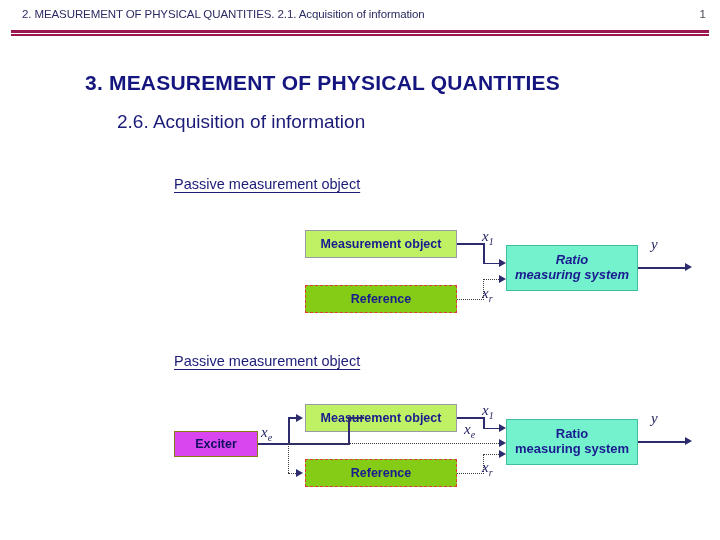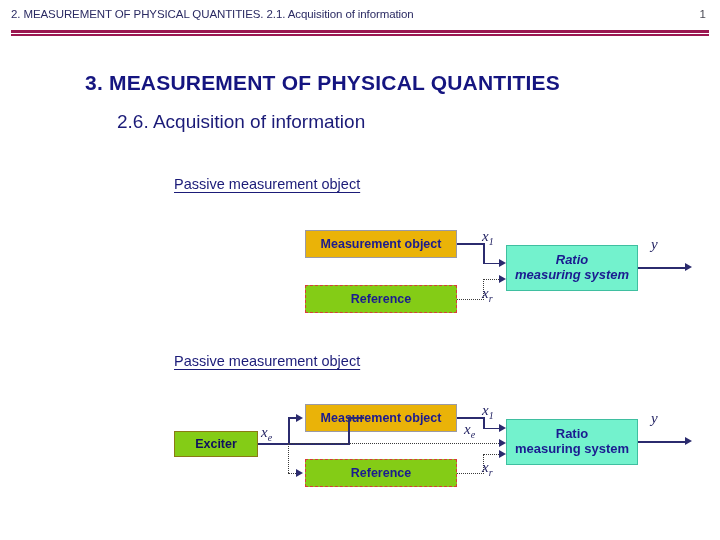--- a/index.html
+++ b/index.html
@@ -17,21 +17,21 @@
   }
 
   
   #slide-header {
     position: absolute;
     left: 0; top: 0;
     width: 720px; height: 30px;
   }
   #header-title {
     position: absolute;
-    left: 11px; top: 8px;
+    left: 22px; top: 8px;
     font-size: 11.5px;
     font-weight: 400;
     color: #2b2b63;
     white-space: nowrap;
     letter-spacing: -0.1px;
   }
   #header-page-number {
     position: absolute;
     right: 14px; top: 8px;
     font-size: 11.5px;
@@ -109,37 +109,37 @@
   .node::after {
     content: "";
     position: absolute;
     left: 4px; top: 4px;
     width: 100%; height: 100%;
     background: #8a8a8a;
     z-index: -1;
   }
 
   .node-grey {
-    background: #eab308;
+    background: #bef264;
     border: 1px solid #9a9aa6;
     font-size: 12.5px;
   }
   .node-red {
     background: #84cc16;
     border: 1.5px dashed #d93a3a;
     font-size: 12.5px;
   }
   .node-cyan {
     background: #73f2cd;
     border: 1px solid #3fbfa0;
     font-size: 13px;
   }
   .node-cyan.italic { font-style: italic; }
   .node-yellow {
-    background: #84cc16;
+    background: #d946ef;
     border: 1.5px solid #8a7a14;
     font-size: 12.5px;
     color: #101060;
   }
 
   
   .wire {
     position: absolute;
     background: #2b2b6e;
   }

